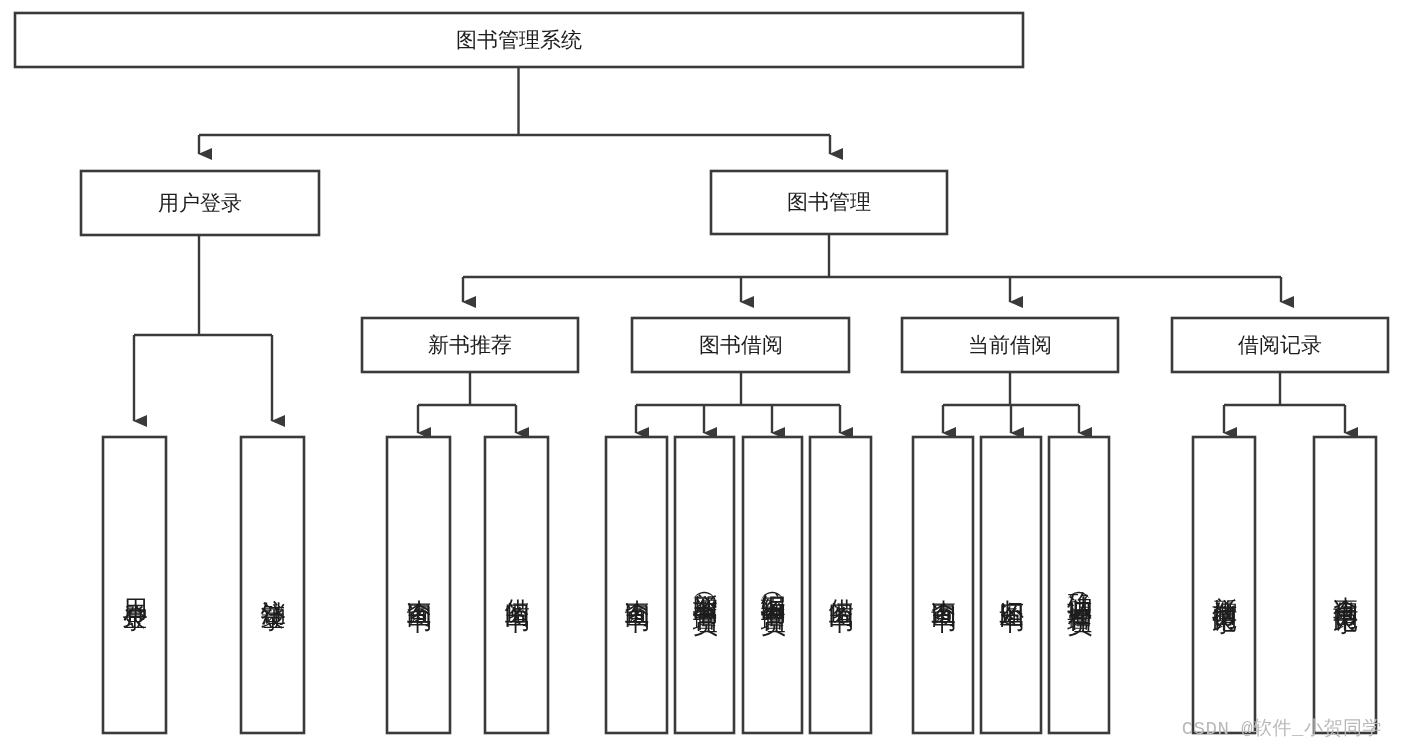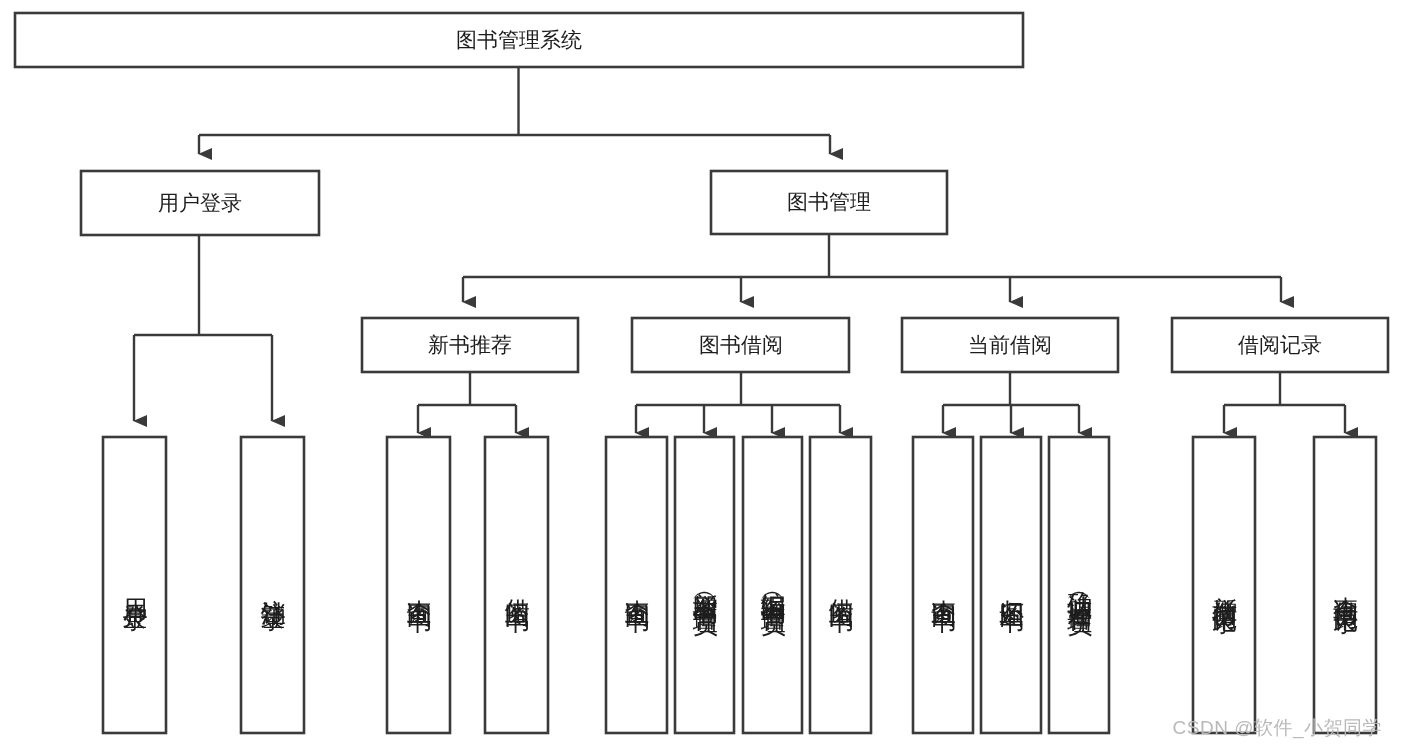--- a/index.html
+++ b/index.html
@@ -69,21 +69,21 @@
     line-height: 1.06;
     letter-spacing: 3px;
     color: #1d1d1d;
     white-space: nowrap;
     text-align: center;
   }
   .watermark {
     position: absolute;
     right: 8px;
     bottom: 6px;
-    font-family: Liberation Sans, sans-serif;
+    font-family: Liberation Mono, monospace;
     font-size: 19px;
     color: #b9b9b9;
     letter-spacing: 0.5px;
     white-space: nowrap;
   }
 </style>
 </head>
 <body>
 
 <div id="diagram-root">

